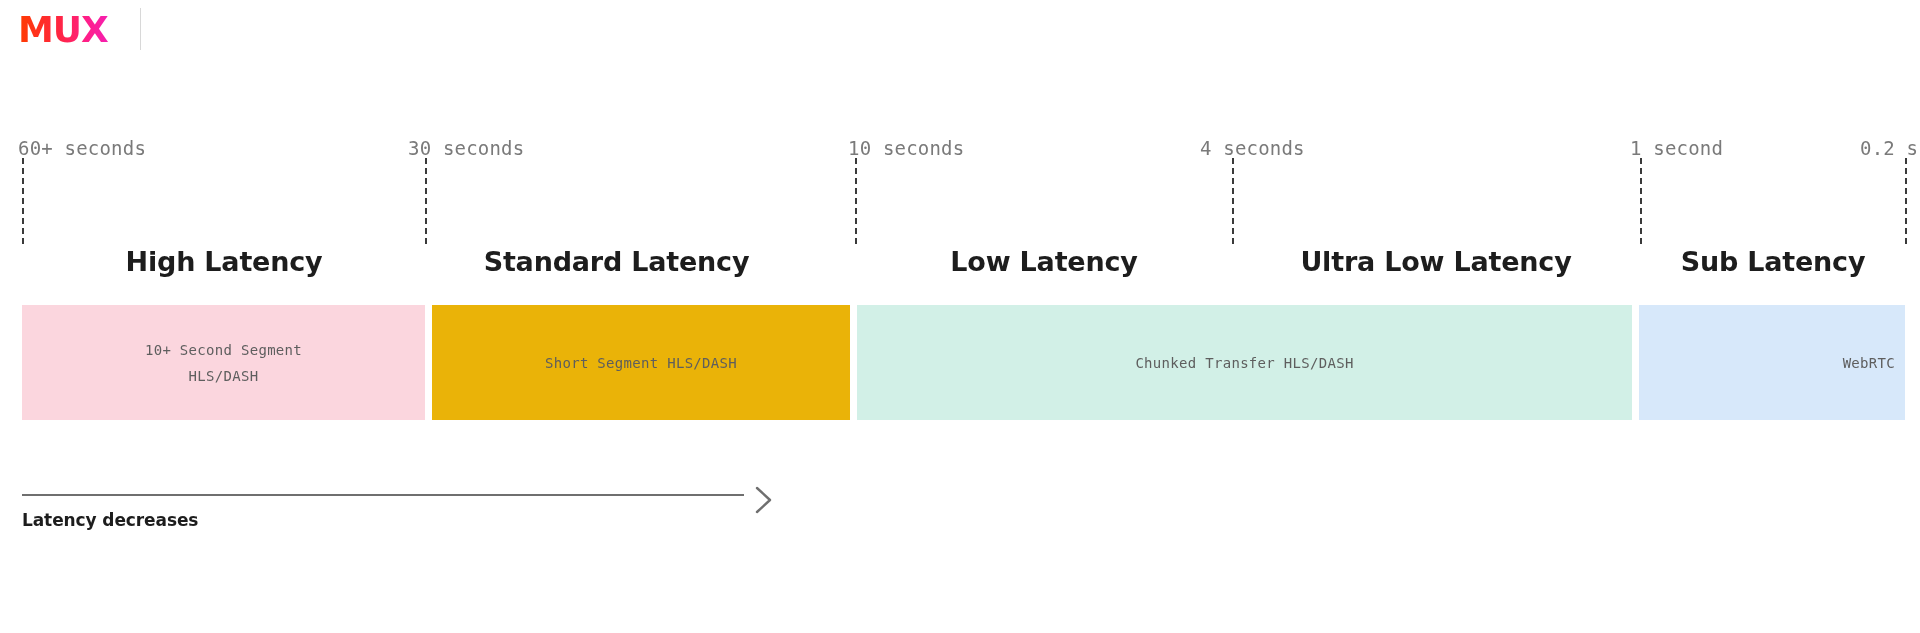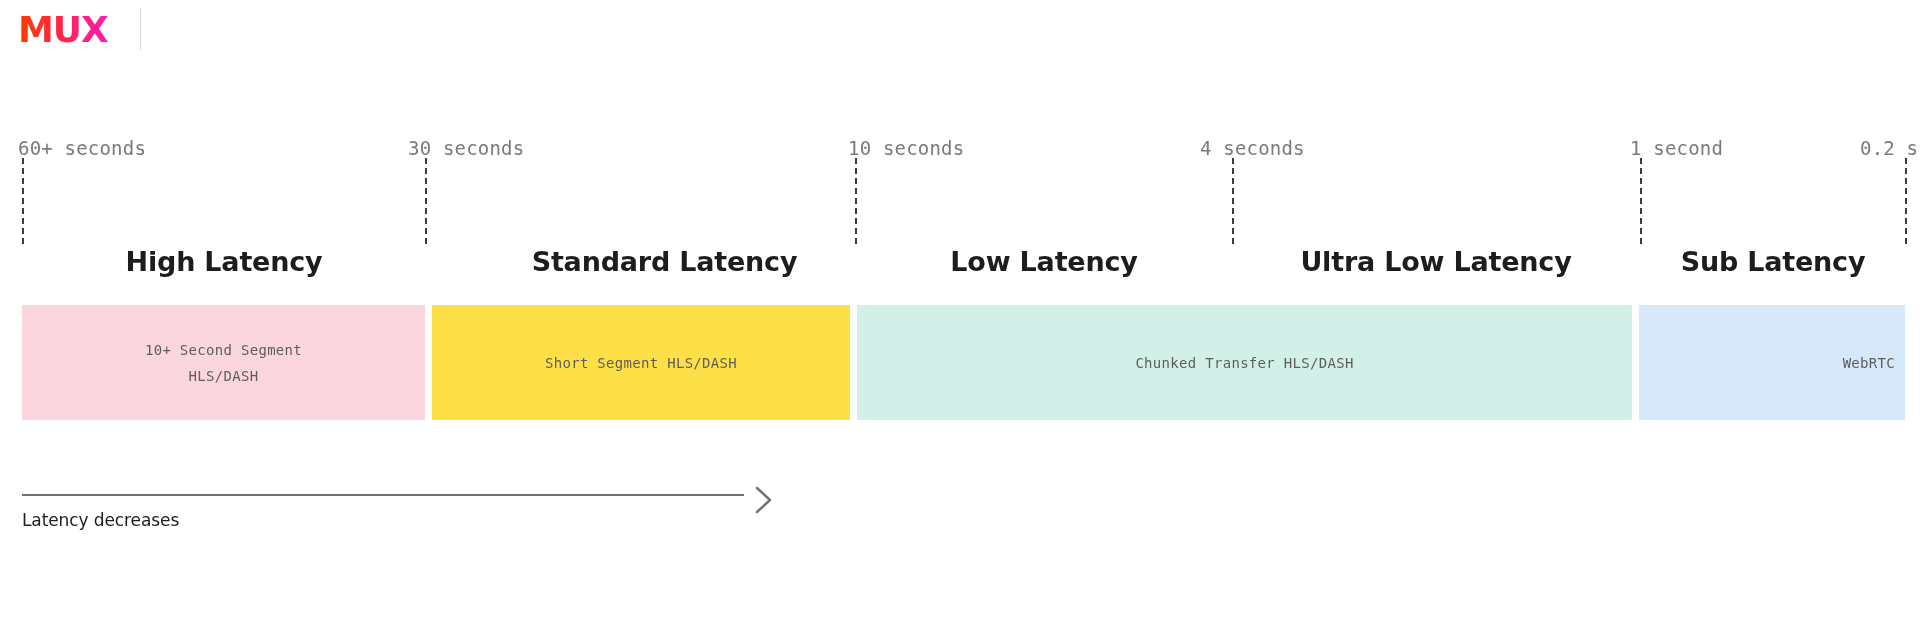--- a/index.html
+++ b/index.html
@@ -66,21 +66,21 @@
   
   .arrow-wrap{position:absolute;left:22px;top:478px;}
   .arrow-line{position:absolute;left:0;top:16px;width:722px;height:2px;background:#6f6f6f;}
   .arrow-head{position:absolute;left:705px;top:5px;width:0;height:0;
     border-top:12px solid transparent;border-bottom:12px solid transparent;
     border-left:18px solid transparent;}
   .arrow-head svg{position:absolute;left:-2px;top:-12px;}
   .arrow-caption{
     position:absolute;left:22px;top:510px;
     font-family:"DejaVu Sans","Liberation Sans",sans-serif;
-    font-weight:400;font-size:17px;color:#1d1d1d;letter-spacing:-.1px;
+    font-weight:700;font-size:17px;color:#1d1d1d;letter-spacing:-.1px;
   }
 </style>
 </head>
 <body>
 
 <div id="root">
 
   <div class="header">
     <div class="logo">MUX</div>
     <div class="hdr-divider"></div>
@@ -99,31 +99,31 @@
     <div class="divline" style="left: 22px;"></div>
     <div class="divline" style="left: 425px;"></div>
     <div class="divline" style="left: 855px;"></div>
     <div class="divline" style="left: 1232px;"></div>
     <div class="divline" style="left: 1640px;"></div>
     <div class="divline" style="left: 1905px;"></div>
   </div>
 
   <div>
     <div class="cat-label" style="left: 25px; width: 398px;">High Latency</div>
-    <div class="cat-label" style="left: 452px; width: 425px;">Standard Latency</div>
+    <div class="cat-label" style="left: 404px; width: 425px;">Standard Latency</div>
     <div class="cat-label" style="left: 858px; width: 372px;">Low Latency</div>
     <div class="cat-label" style="left: 1235px; width: 402px;">Ultra Low Latency</div>
     <div class="cat-label" style="left: 1643px; width: 260px;">Sub Latency</div>
   </div>
 
   <div>
     <div class="bar" style="left: 22px; width: 403px; background: rgb(251, 214, 222);">
       <div class="bar-text">10+ Second Segment<br>HLS/DASH</div>
     </div>
-    <div class="bar" style="left: 432px; width: 418px; background: #fde047;">
+    <div class="bar" style="left: 432px; width: 418px; background: #eab308;">
       <div class="bar-text">Short Segment HLS/DASH</div>
     </div>
     <div class="bar" style="left: 857px; width: 775px; background: rgb(210, 240, 231);">
       <div class="bar-text">Chunked Transfer HLS/DASH</div>
     </div>
     <div class="bar" style="left: 1639px; width: 266px; background: rgb(215, 232, 250); justify-content: flex-end;">
       <div class="bar-text">WebRTC</div>
     </div>
   </div>
 

